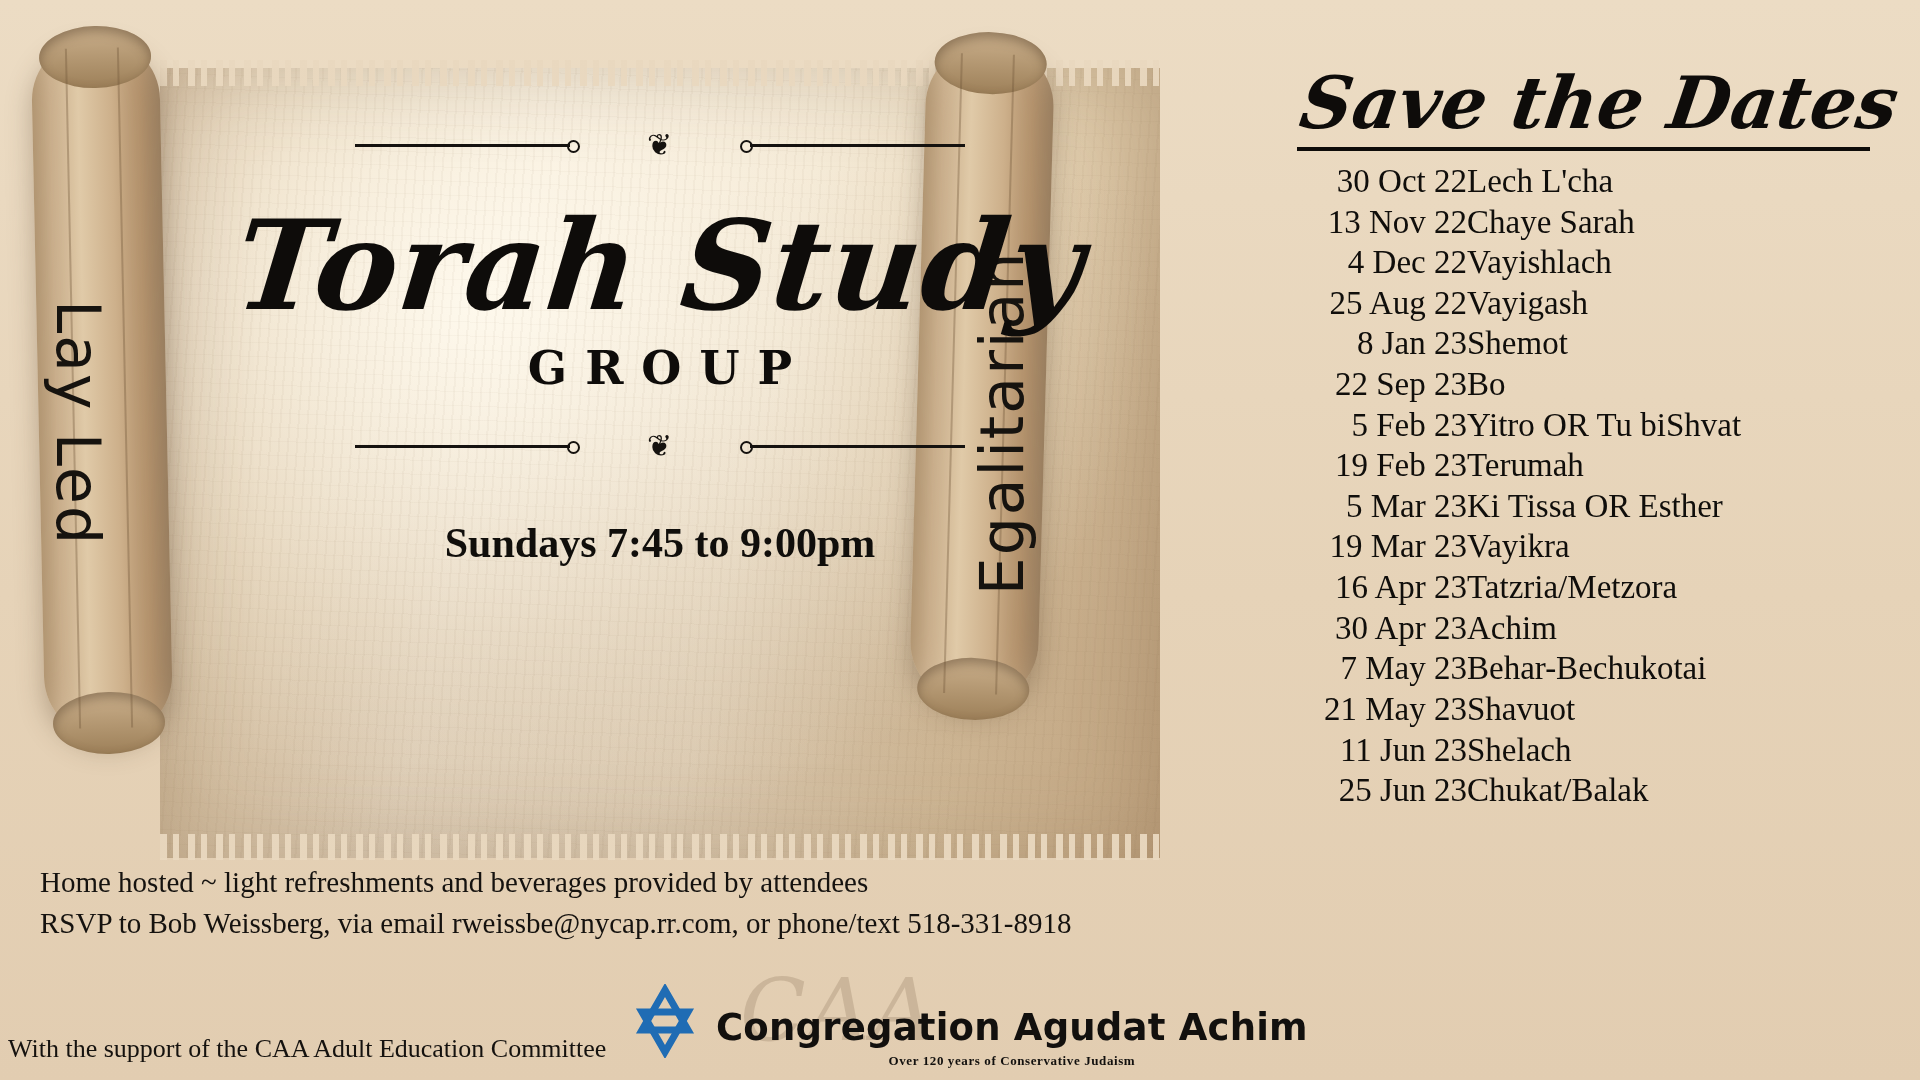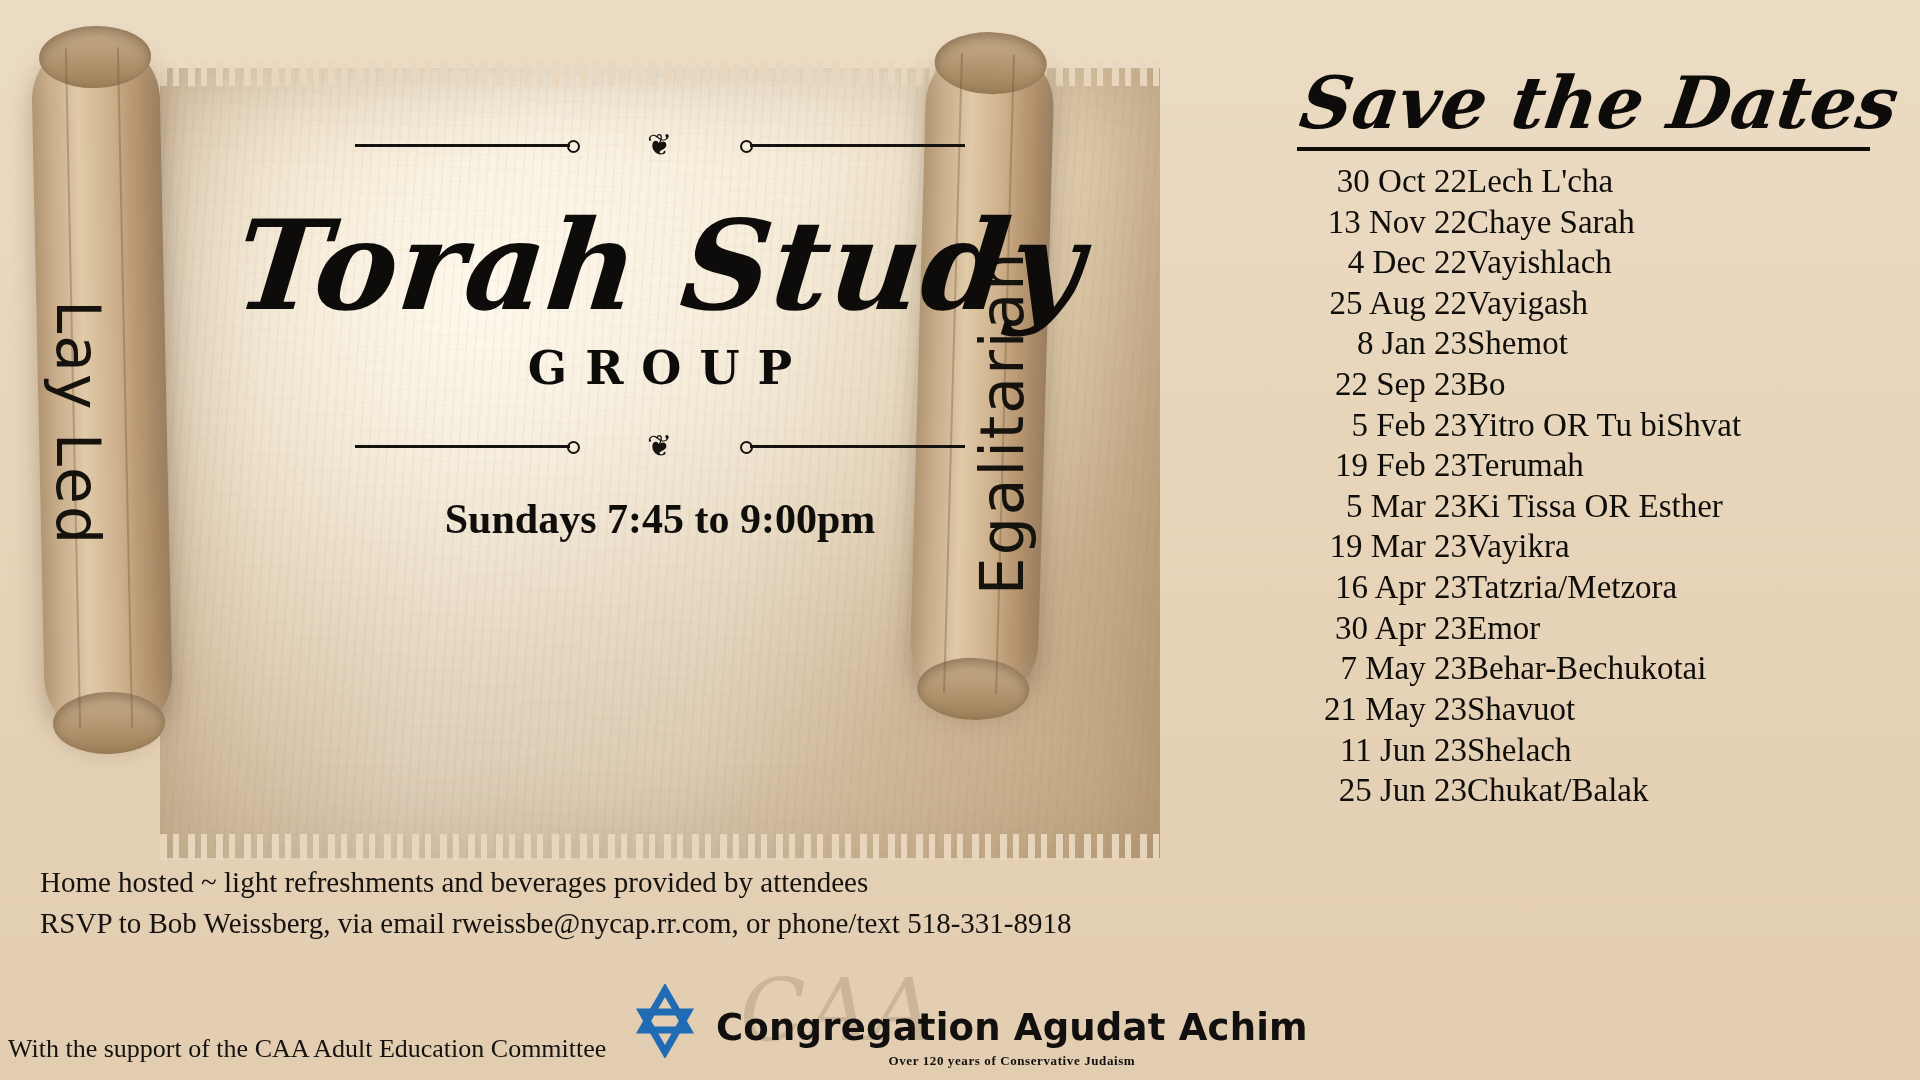--- a/index.html
+++ b/index.html
@@ -187,21 +187,21 @@
     font-weight: 700;
     font-size: 46px;
     letter-spacing: 18px;
     margin: 10px 0 34px 18px;
     color: #0e0c0a;
   }
   #time {
     font-family: "Liberation Serif", serif;
     font-weight: 700;
     font-size: 42px;
-    margin-top: 32px;
+    margin-top: 56px;
     color: #100e0b;
   }
 
   
   .footer-lines {
     position: absolute;
     left: 40px;
     top: 862px;
     width: 1220px;
     text-align: left;
@@ -415,21 +415,21 @@
         <div class="date-row">
           <div class="d">19 Mar 23</div>
           <div class="p">Vayikra</div>
         </div>
         <div class="date-row">
           <div class="d">16 Apr 23</div>
           <div class="p">Tatzria/Metzora</div>
         </div>
         <div class="date-row">
           <div class="d">30 Apr 23</div>
-          <div class="p">Emor</div>
+          <div class="p">Achim</div>
         </div>
         <div class="date-row">
           <div class="d">7 May 23</div>
           <div class="p">Behar-Bechukotai</div>
         </div>
         <div class="date-row">
           <div class="d">21 May 23</div>
           <div class="p">Shavuot</div>
         </div>
         <div class="date-row">

